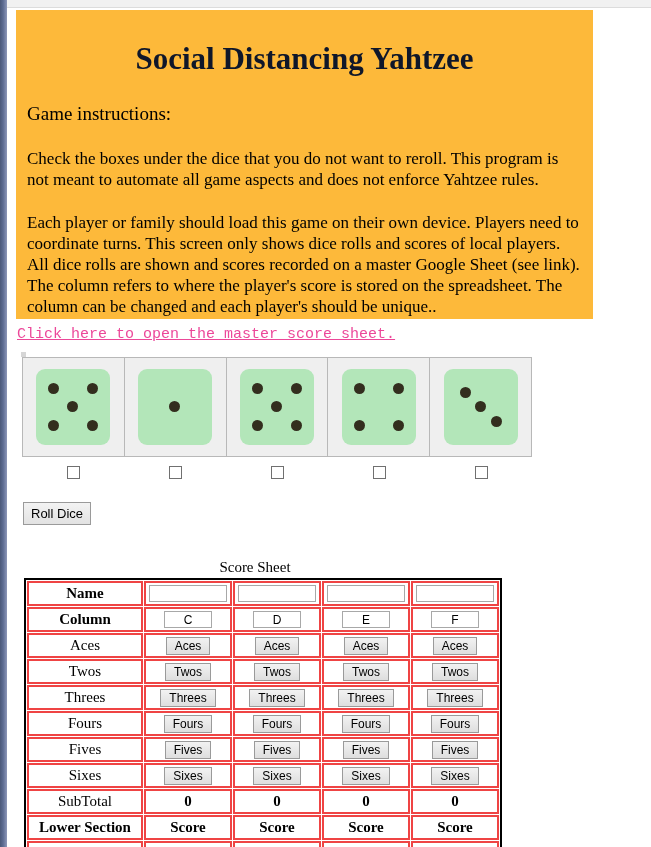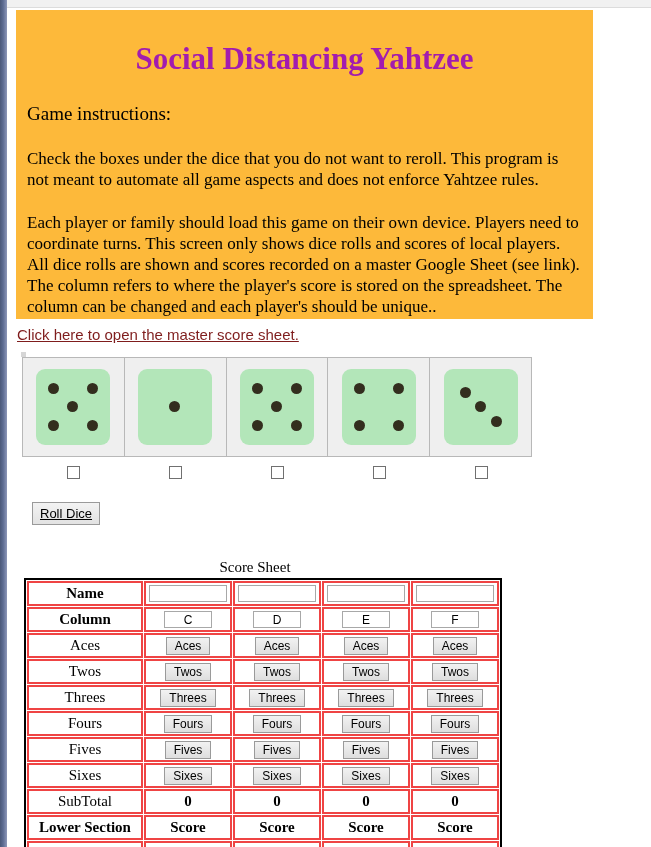--- a/index.html
+++ b/index.html
@@ -50,21 +50,21 @@
     background: #fdb93a;
     box-sizing: border-box;
   }
   #title {
     margin: 0;
     padding-top: 31px;
     text-align: center;
     font-family: "Liberation Serif", serif;
     font-weight: bold;
     font-size: 31px;
-    color: #a21caf;
+    color: #0f172a;
     letter-spacing: 0px;
   }
   .para {
     margin: 0;
     padding: 0 10px 0 11px;
     font-family: "Liberation Serif", serif;
     font-size: 17px;
     line-height: 21px;
     color: #000000;
   }
@@ -73,23 +73,23 @@
     font-size: 19px;
   }
   #para1 { padding-top: 24px; font-family: Liberation Serif, serif; }
   #para2 { padding-top: 22px; }
 
   
   #sheet-link {
     position: absolute;
     left: 9px;
     top: 318px;
-    font-family: Liberation Sans, sans-serif;
+    font-family: Liberation Mono, monospace;
     font-size: 15px;
-    color: #7f1d1d;
+    color: #ec4899;
     text-decoration: underline;
     white-space: nowrap;
   }
 
   
   #artifact {
     position: absolute;
     left: 13px;
     top: 344px;
     width: 5px;
@@ -178,21 +178,21 @@
     font-size: 13px;
     color: #000000;
     background: linear-gradient(to bottom, #f3f3f3 0%, #e2e2e2 100%);
     border: 1px solid #9a9a9a;
     padding: 3px 7px;
     line-height: 15px;
     text-align: center;
     cursor: default;
   }
   #btn-add { white-space: pre-line; }
-  #btn-roll { margin-left: 9px; margin-bottom: 1px; text-decoration: underline; }
+  #btn-roll { margin-left: 0; margin-bottom: 1px; }
 
   
   #sheet-title {
     position: absolute;
     left: 16px;
     top: 551px;
     width: 462px;
     text-align: center;
     font-family: "Liberation Serif", serif;
     font-size: 15px;

